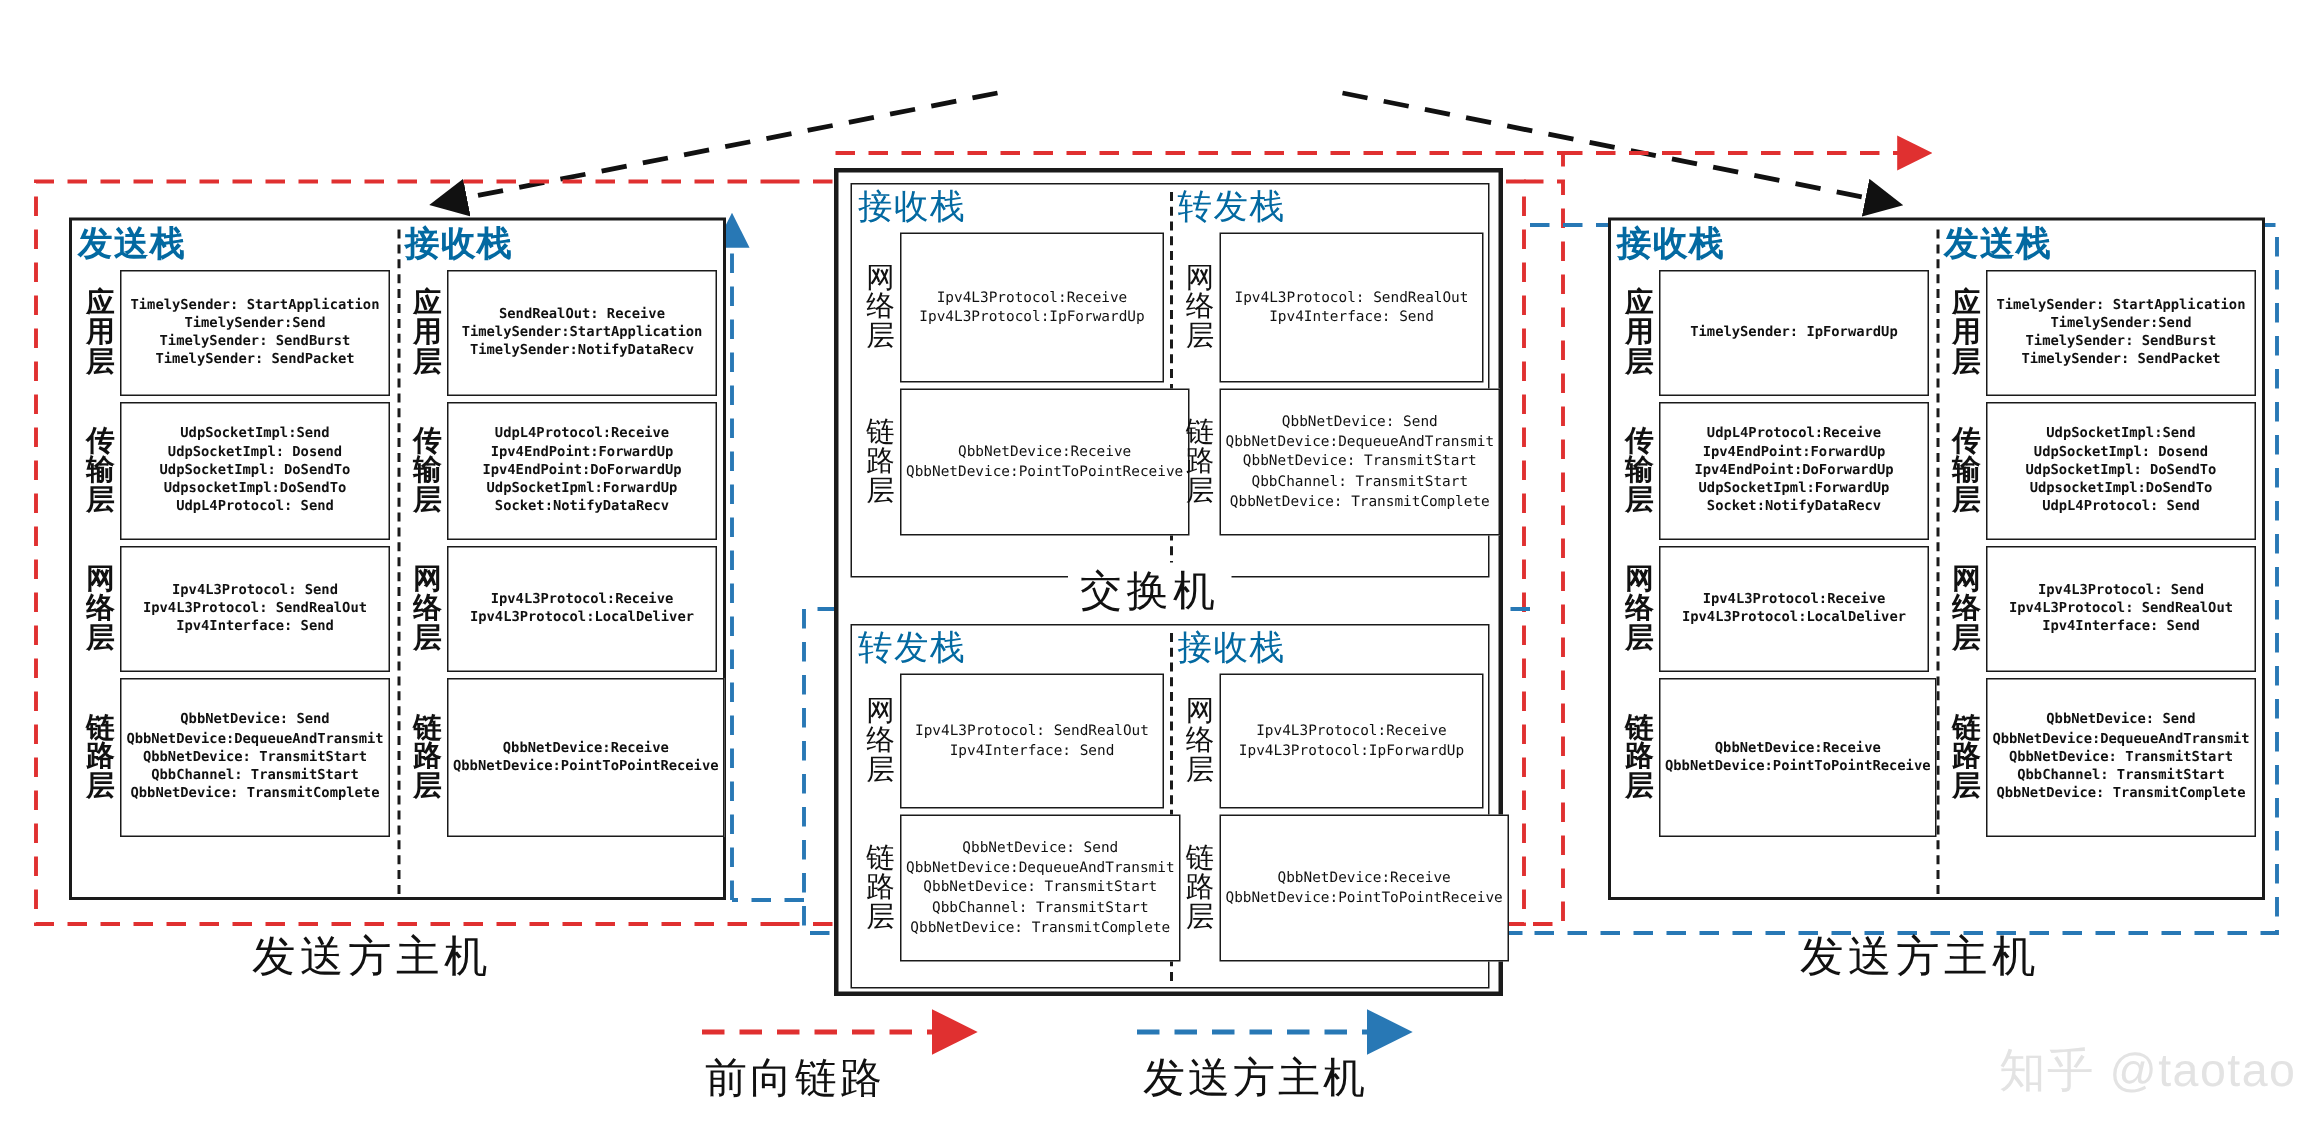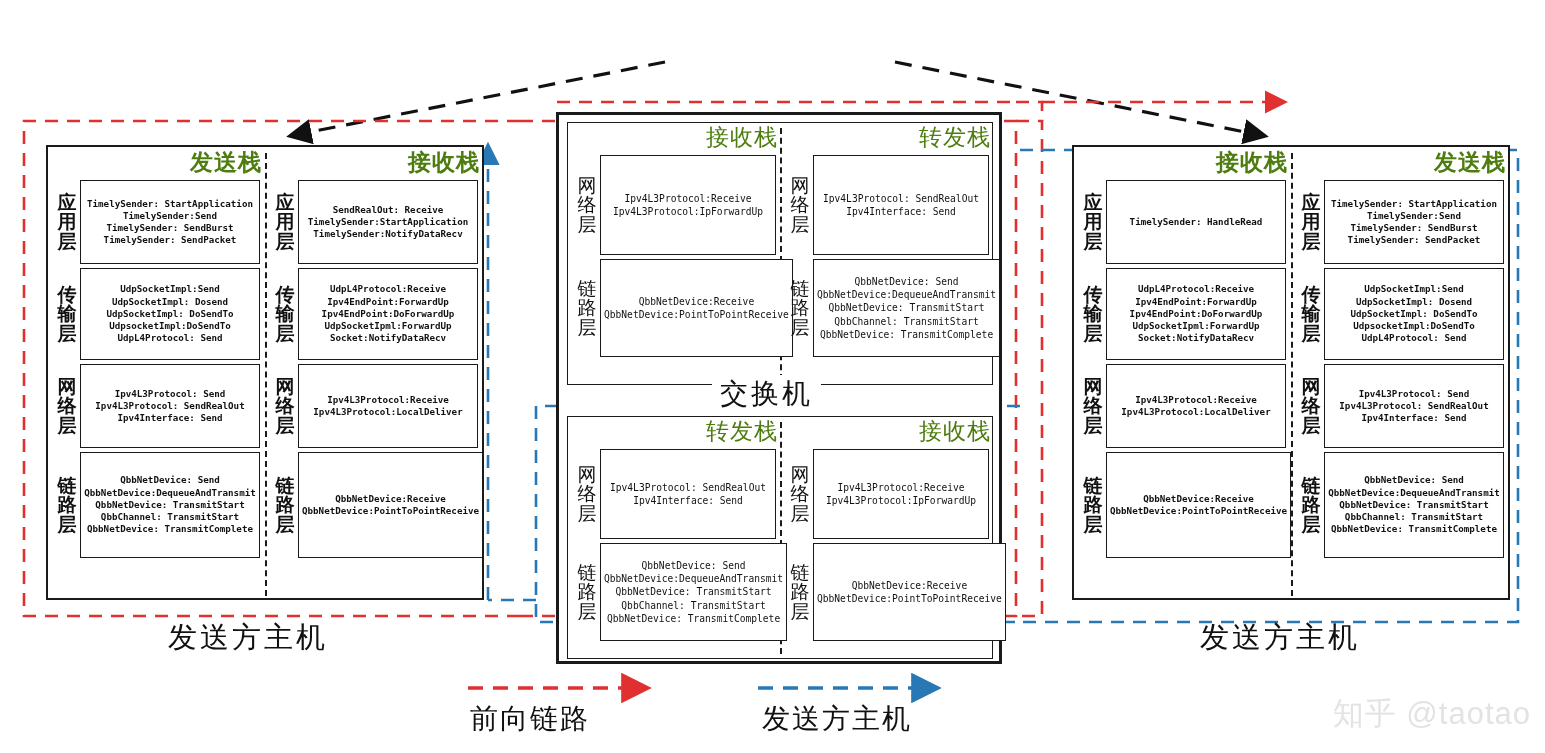--- a/index.html
+++ b/index.html
@@ -27,21 +27,21 @@
     background:#fff;
   }
 
   
   .solid-box{border:2px solid #1a1a1a;background:#fff;box-sizing:border-box;font-weight:bold;}
   .switch-outer{border:3px solid #1a1a1a;background:#fff;box-sizing:border-box;}
   .inner-frame{border:1.5px solid #1a1a1a;background:#fff;box-sizing:border-box;}
 
   
   .stack-title{
-    text-align:right;font-size:23px;color:#4d7c0f;
+    text-align:left;font-size:23px;color:#0369a1;
     line-height:1.1;letter-spacing:1px;
   }
   .layer-row{display:flex;align-items:stretch;}
   .layer-label{
     width:26px;flex:0 0 26px;
     display:flex;flex-direction:column;align-items:center;justify-content:center;
     font-size:19px;line-height:1.02;color:#111;
   }
   .layer-label span{display:block;}
   .layer-box{
@@ -403,21 +403,21 @@
     <div class="abs" style="left:4px;top:3px;width:210px;height:448px;">
       <div class="stack-title" style="height:30px;">接收栈</div>
       <div style="padding:0 2px;">
           <div class="layer-row" style="height: 84px; margin-bottom: 4px;">
             <div class="layer-label">
               <span>应</span>
               <span>用</span>
               <span>层</span>
             </div>
             <div class="layer-box">
-              <div class="ln">TimelySender: HandleRead</div>
+              <div class="ln">TimelySender: IpForwardUp</div>
             </div>
           </div>
           <div class="layer-row" style="height: 92px; margin-bottom: 4px;">
             <div class="layer-label">
               <span>传</span>
               <span>输</span>
               <span>层</span>
             </div>
             <div class="layer-box">
               <div class="ln">UdpL4Protocol:Receive</div>

